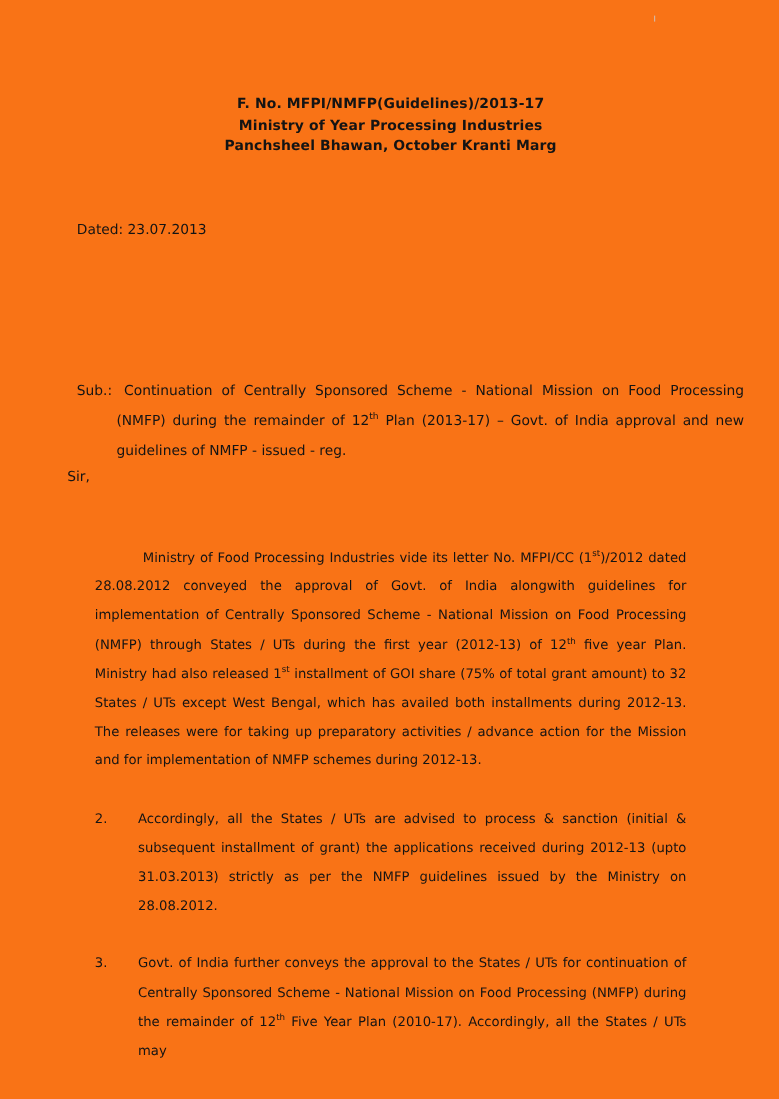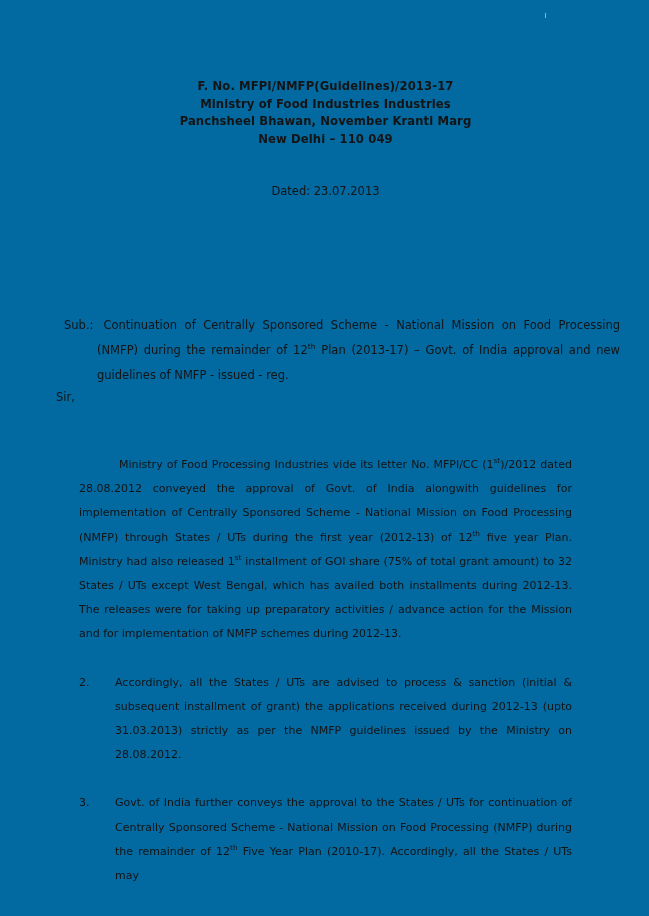--- a/index.html
+++ b/index.html
@@ -12,21 +12,21 @@
     height: 916px;
     position: relative;
     overflow: hidden;
     font-family: "DejaVu Sans", sans-serif;
     color: #141414;
   }
 
   .page {
     position: absolute;
     inset: 0;
-    background: #0369a1;
+    background: #f97316;
     padding: 0;
   }
 
   
   .scan-speck {
     position: absolute;
     left: 545px;
     top: 13px;
     width: 1px;
     height: 5px;
@@ -45,21 +45,21 @@
     line-height: 17.6px;
     letter-spacing: .01em;
   }
   .letterhead div { white-space: nowrap; }
 
   .dateline {
     position: absolute;
     left: 64px;
     top: 184px;
     width: 523px;
-    text-align: center;
+    text-align: left;
     font-size: 11.5px;
   }
 
   .addressee {
     position: absolute;
     left: 64px;
     top: 212px;
     width: 523px;
     font-size: 11.5px;
     line-height: 26px;
@@ -119,23 +119,22 @@
 </style>
 </head>
 <body>
 
 <div class="page">
 
   <div class="scan-speck"></div>
 
   <div class="letterhead">
     <div>F. No. MFPI/NMFP(Guidelines)/2013-17</div>
-    <div>Ministry of Food Industries Industries</div>
-    <div>Panchsheel Bhawan, November Kranti Marg</div>
-    <div>New Delhi – 110 049</div>
+    <div>Ministry of Year Processing Industries</div>
+    <div>Panchsheel Bhawan, October Kranti Marg</div>
   </div>
 
   <div class="dateline">Dated: 23.07.2013</div>
 
 
   <div class="subject"><span class="sub-label">Sub.:</span><span>Continuation of Centrally Sponsored Scheme - National Mission on Food Processing (NMFP) during the remainder of 12</span><sup>th</sup><span> Plan (2013-17) – Govt. of India approval and new guidelines of NMFP - issued - reg.</span></div>
 
   <div class="salutation">Sir,</div>
 
   <div class="body-block">

